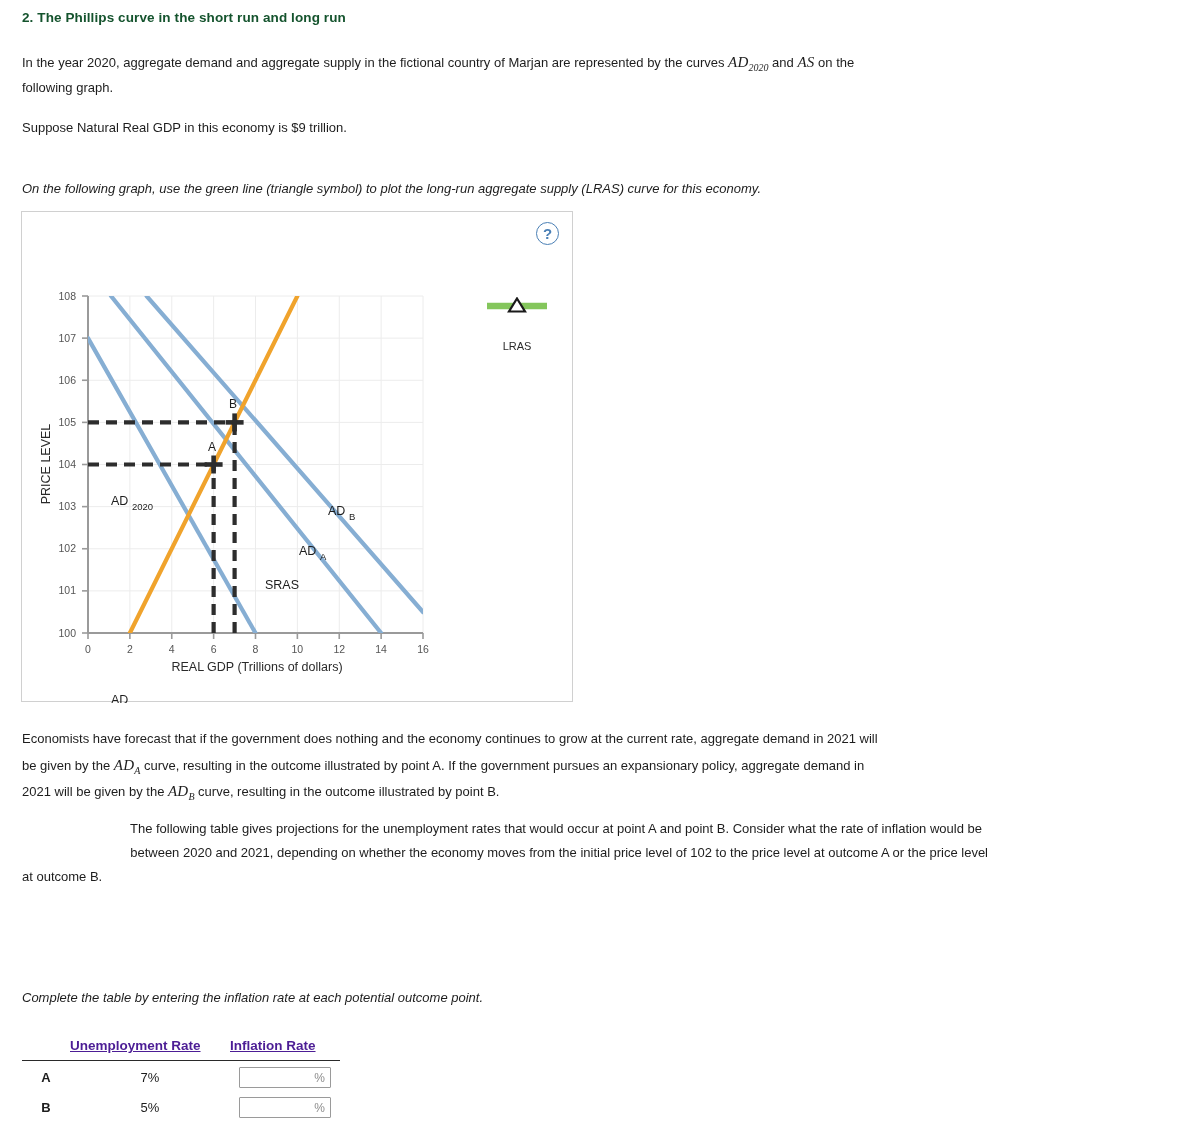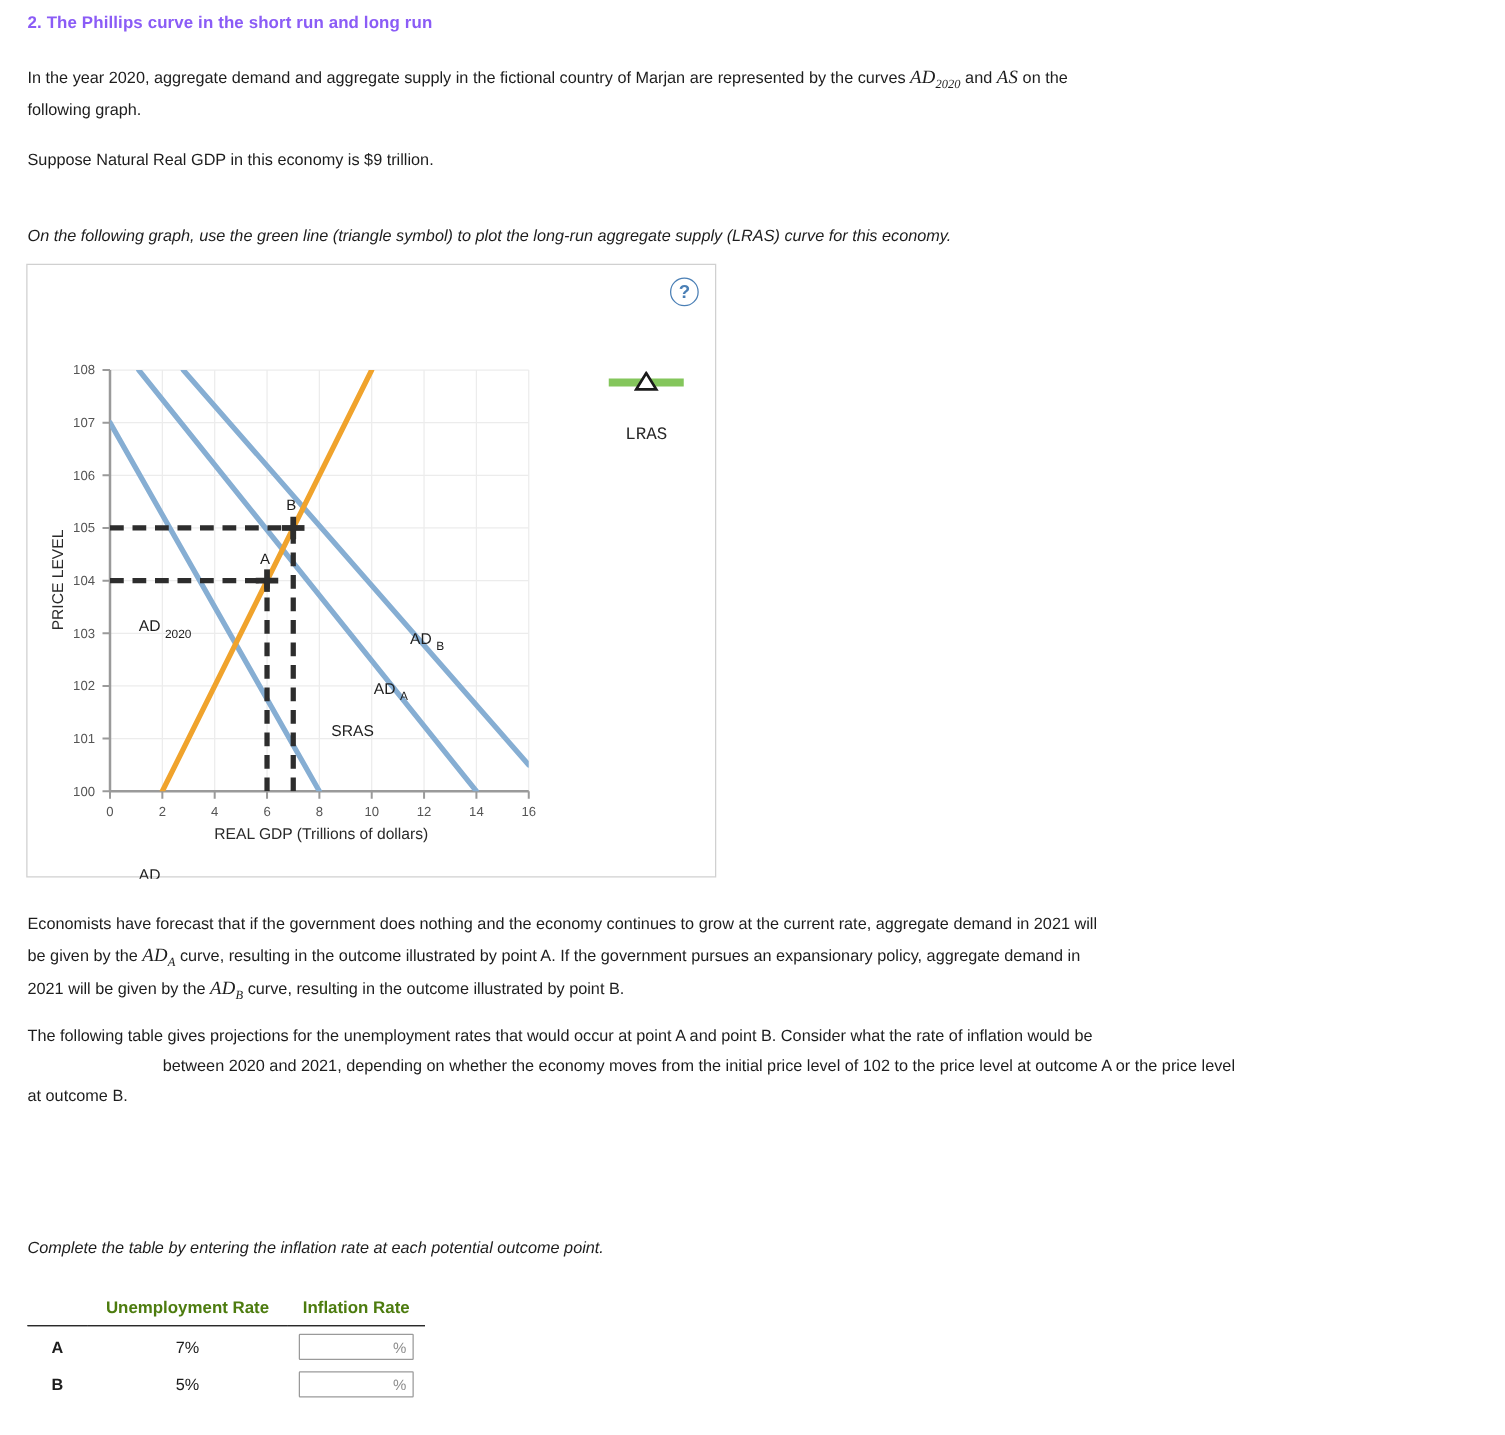--- a/index.html
+++ b/index.html
@@ -24,21 +24,21 @@
     height: 1148px;
   }
 
   
   .q-heading {
     position: absolute;
     left: 22px;
     top: 10px;
     font-size: 13.5px;
     font-weight: bold;
-    color: #8b5cf6;
+    color: #14532d;
     letter-spacing: .1px;
   }
 
   
   .para {
     position: absolute;
     font-size: 13px;
     line-height: 28px;
     color: #1d1d1d;
   }
@@ -88,42 +88,43 @@
 
   
   .legend-box {
     position: absolute;
     left: 440px;
     top: 85px;
     width: 110px;
   }
   .legend-label {
     text-align: center;
-    font-size: 14px;
+    font-size: 11px;
     color: #2a2a2a;
-    font-family: Liberation Mono, monospace;
+    font-family: Liberation Sans, sans-serif;
   }
 
   
   .tbl-wrap {
     position: absolute;
     left: 22px;
     top: 1038px;
   }
   table.inf-table {
     border-collapse: collapse;
     font-size: 13px;
   }
   table.inf-table th {
     font-weight: bold;
     font-size: 13.5px;
     padding: 0 0 7px 0;
-    color: #4d7c0f;
-    text-align: center;
+    color: #4c1d95;
+    text-align: left;
     white-space: nowrap;
+    text-decoration: underline;
   }
   table.inf-table thead tr { border-bottom: 1.4px solid #2a2a2a; }
   table.inf-table td {
     padding: 6px 0 3px 0;
     text-align: center;
     color: #1d1d1d;
   }
   td.row-key { font-weight: bold; width: 48px; text-align: left; padding-left: 8px;}
   td.col-unemp { width: 160px; }
   td.col-inf { width: 110px; }
@@ -320,21 +321,21 @@
   </div>
 
   <div class="para" style="left:22px; top:725px; width:960px;">Economists have forecast that if the government does nothing and the economy continues to grow at the current rate, aggregate demand in 2021 will</div>
   <div class="para" style="left:22px; top:751px; width:960px;">
     <span>be given by the </span><span class="mathvar"><span>AD</span><sub>A</sub></span><span> curve, resulting in the outcome illustrated by point A. If the government pursues an expansionary policy, aggregate demand in</span>
   </div>
   <div class="para" style="left:22px; top:777px; width:960px;">
     <span>2021 will be given by the </span><span class="mathvar"><span>AD</span><sub>B</sub></span><span> curve, resulting in the outcome illustrated by point B.</span>
   </div>
 
-  <div class="para" style="left:22px; top:815px; width:960px;">The following table gives projections for the unemployment rates that would occur at point A and point B. Consider what the rate of inflation would be</div>
+  <div class="para" style="left:22px; top:815px; width:960px;text-align:right;">The following table gives projections for the unemployment rates that would occur at point A and point B. Consider what the rate of inflation would be</div>
   <div class="para" style="left:28px; top:839px; width:960px;text-align:right;">between 2020 and 2021, depending on whether the economy moves from the initial price level of 102 to the price level at outcome A or the price level</div>
   <div class="para" style="left:22px; top:863px; width:960px;">at outcome B.</div>
 
   <div class="para italic" style="left:22px; top:984px;">Complete the table by entering the inflation rate at each potential outcome point.</div>
 
 
   <div class="tbl-wrap">
     <table class="inf-table">
       <thead>
         <tr>

